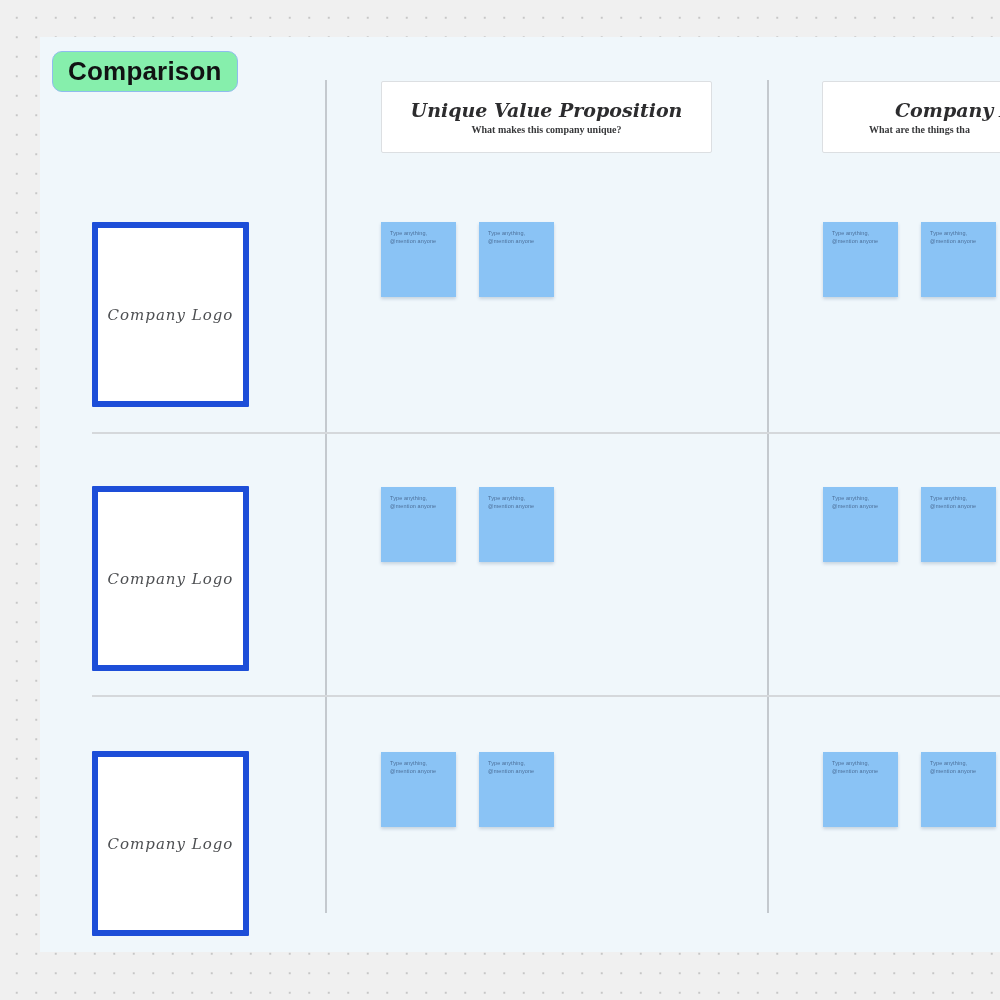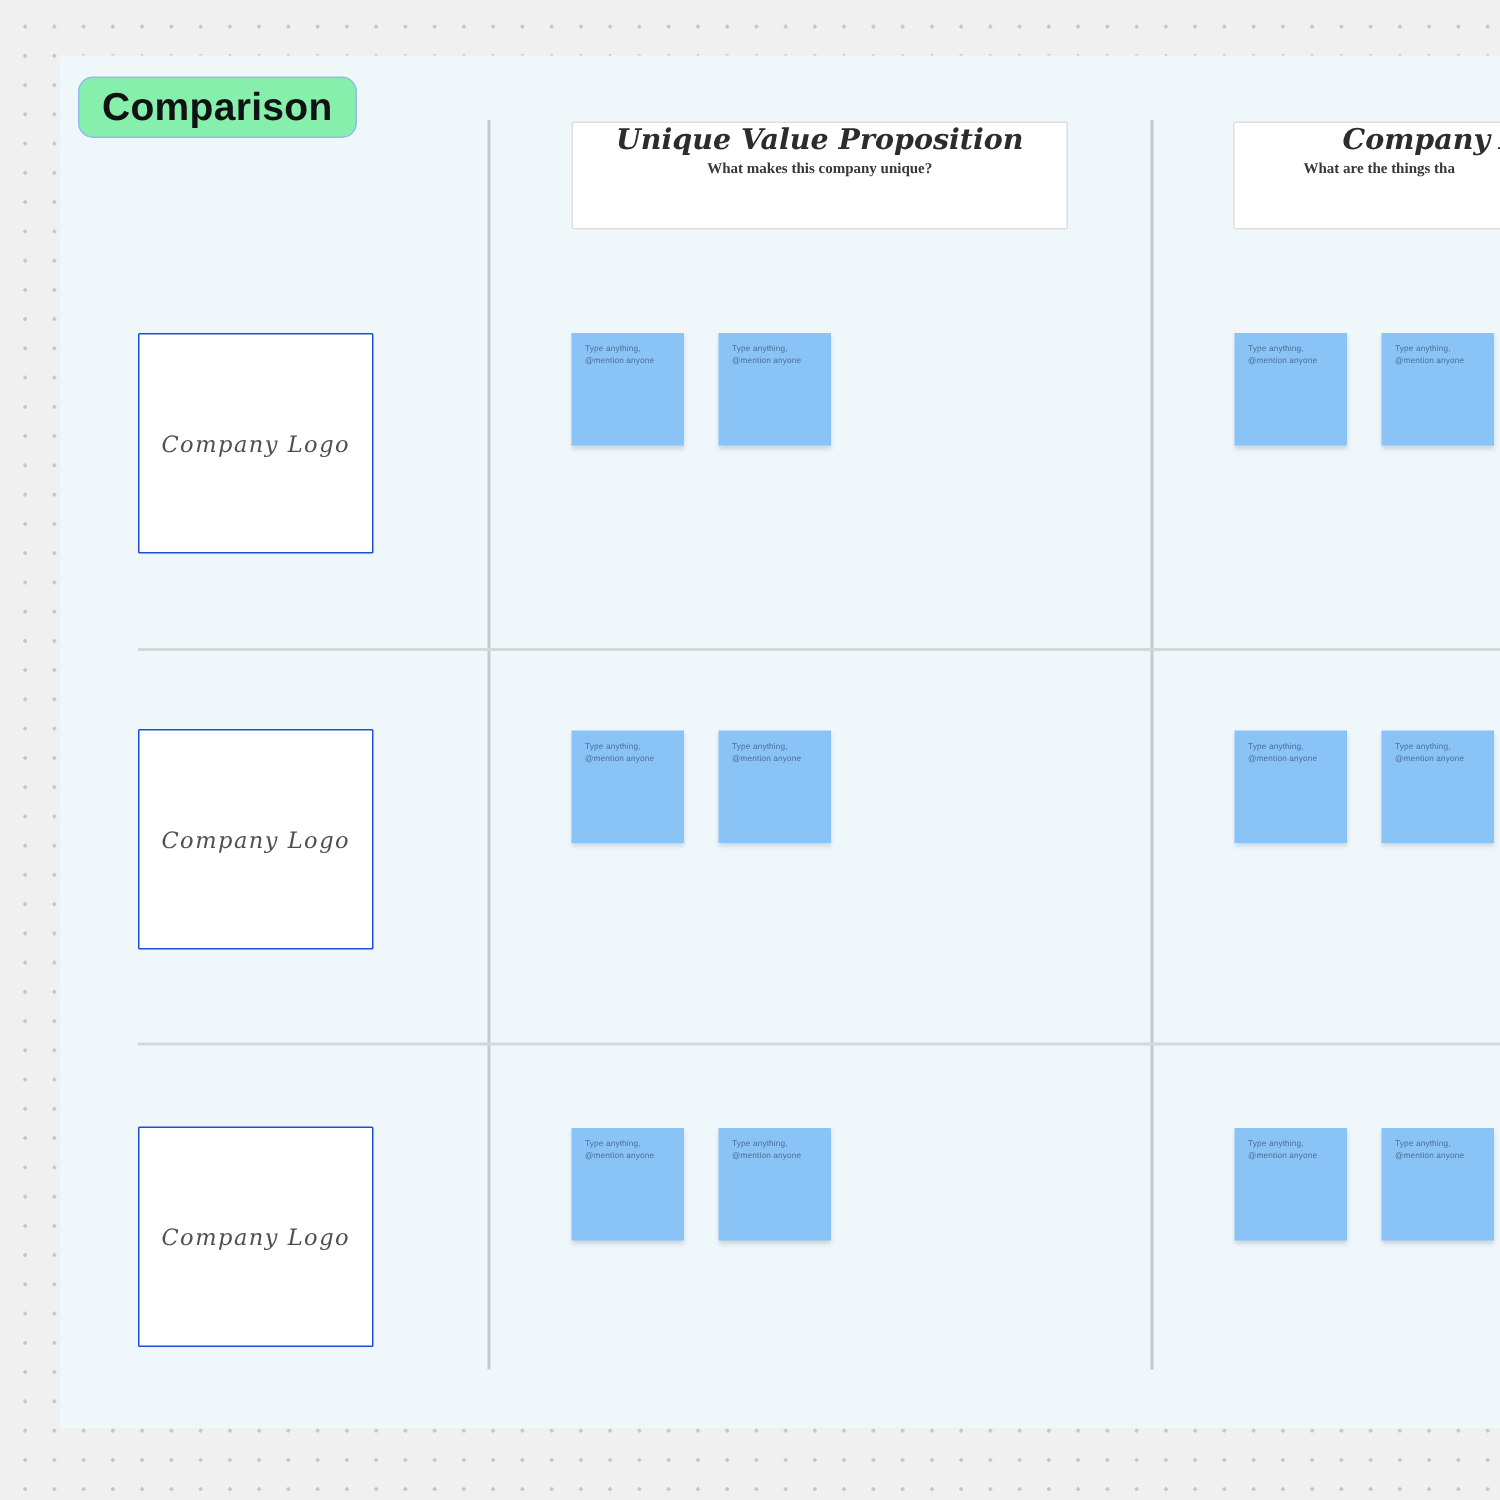--- a/index.html
+++ b/index.html
@@ -50,20 +50,21 @@
   .hline.h2 { top: 695px; }
   .header-card {
     position: absolute;
     top: 81px;
     height: 72px;
     background: #ffffff;
     border: 1px solid #dcdfe2;
     border-radius: 2px;
     display: flex;
     flex-direction: column;
+    justify-content: center;
     gap: 3px;
   }
   .header-card.c1 { left: 381px; width: 331px; align-items: center; text-align: center; }
   .header-card.c2 { left: 822px; width: 402px; align-items: flex-start; }
   .hc-title {
     font-family: "DejaVu Serif", serif;
     font-style: italic;
     font-weight: bold;
     font-size: 19px;
     color: #2c2c2e;
@@ -76,23 +77,23 @@
     font-size: 10px;
     color: #37383a;
     line-height: 12px;
     white-space: nowrap;
   }
   .header-card.c2 .hc-title { padding-left: 72px; }
   .header-card.c2 .hc-sub   { padding-left: 46px; }
   .logo-box {
     position: absolute;
     left: 92px;
-    width: 157px; height: 147px;
+    width: 157px; height: 185px;
     background: #ffffff;
-    border: 1px solid #1d4ed8;
+    border: 6px solid #1d4ed8;
     border-radius: 1px;
     display: flex; align-items: center; justify-content: center;
   }
   .logo-box.r1 { top: 222px; }
   .logo-box.r2 { top: 486px; }
   .logo-box.r3 { top: 751px; }
   .logo-text {
     font-family: "DejaVu Serif", serif;
     font-style: italic;
     font-size: 15px;

